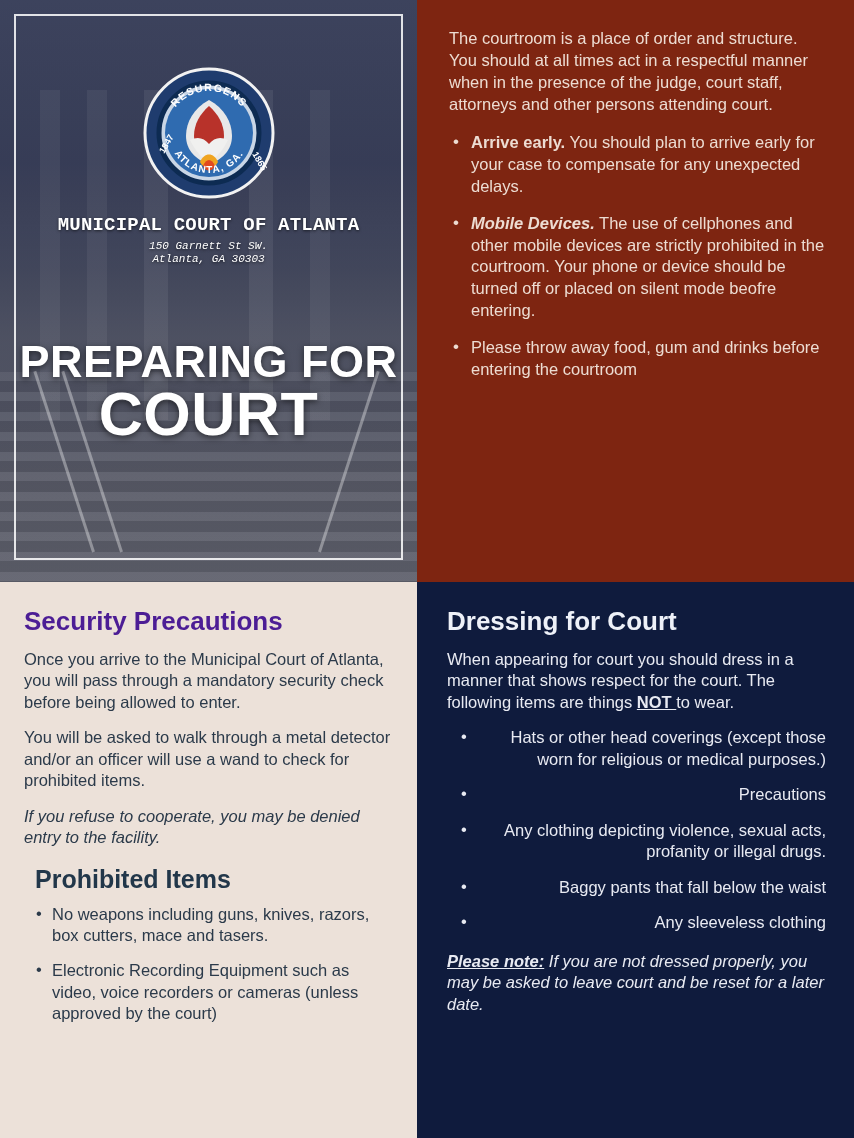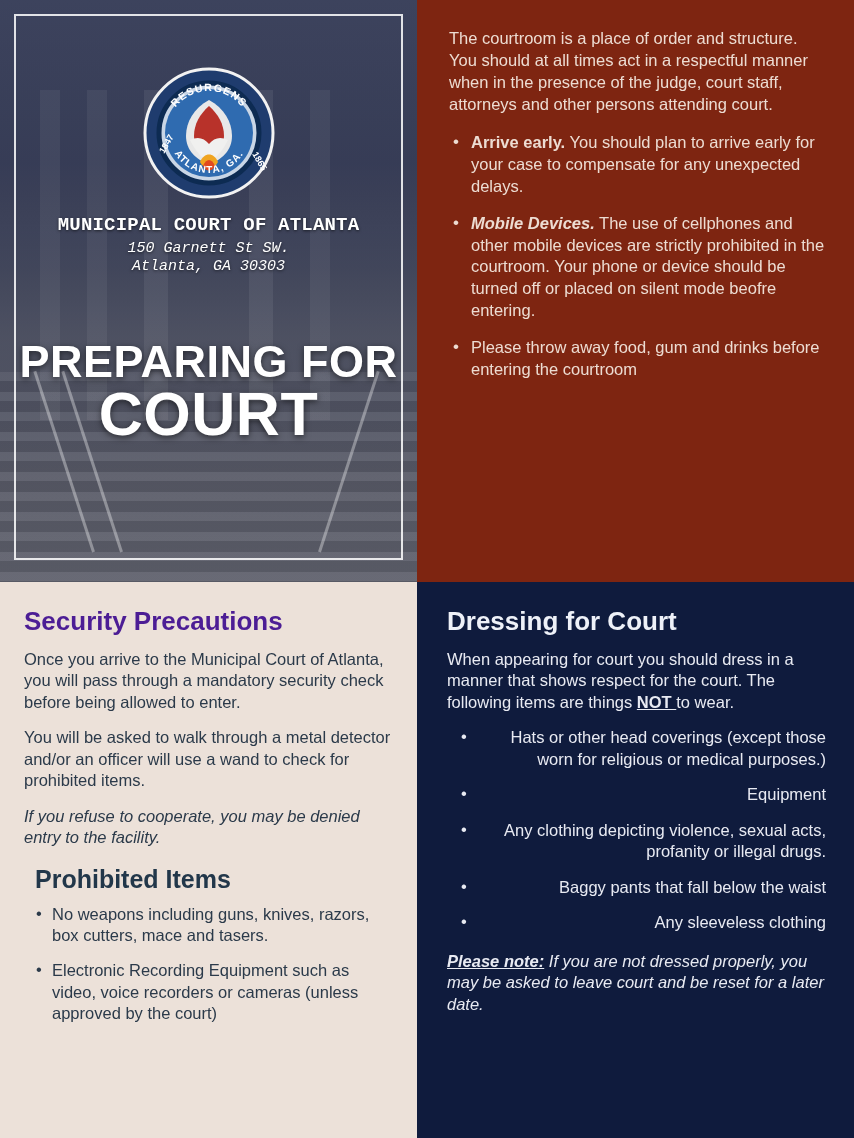--- a/index.html
+++ b/index.html
@@ -68,21 +68,21 @@
   }
   .title-block {
     position: absolute; top: 214px; left: 0; right: 0;
     text-align: center; color: #fff; font-family: Liberation Mono, monospace;
   }
   .court-name {
     font-size: 19px; font-weight: bold; letter-spacing: .2px;
     text-shadow: 0 1px 3px rgba(0,0,0,.6);
   }
   .addr1, .addr2 {
-    font-size: 15px; font-style: italic; line-height: 1.18;
+    font-size: 11px; font-style: italic; line-height: 1.18;
     text-shadow: 0 1px 3px rgba(0,0,0,.6);
   }
   .addr1 { margin-top: 4px; }
   .big-title {
     position: absolute; top: 340px; left: 0; right: 0;
     text-align: center; color: #fff;
     text-shadow: 0 2px 6px rgba(0,0,0,.55);
   }
   .big-title .l1 { font-size: 45px; font-weight: bold; letter-spacing: .5px; line-height: .98; }
   .big-title .l2 { font-size: 61px; font-weight: bold; letter-spacing: .5px; line-height: 1.0; }
@@ -229,21 +229,21 @@
       <li>No weapons including guns, knives, razors, box cutters, mace and tasers.</li>
       <li>Electronic Recording Equipment such as video, voice recorders or cameras (unless approved by the court)</li>
     </ul>
   </div>
 
   <div class="q-navy">
     <h2>Dressing for Court</h2>
     <p class="intro"><span>When appearing for court you should dress in a manner that shows respect for the court. The following items are things </span><span class="u-plain">NOT </span><span>to wear.</span></p>
     <ul class="navy-list">
       <li>Hats or other head coverings (except those worn for religious or medical purposes.)</li>
-      <li>Equipment</li>
+      <li>Precautions</li>
       <li>Any clothing depicting violence, sexual acts, profanity or illegal drugs.</li>
       <li>Baggy pants that fall below the waist</li>
       <li>Any sleeveless clothing</li>
     </ul>
     <p class="note"><span class="u">Please note:</span><span> If you are not dressed properly, you may be asked to leave court and be reset for a later date.</span></p>
   </div>
 
 </div>
 
 </body></html>

